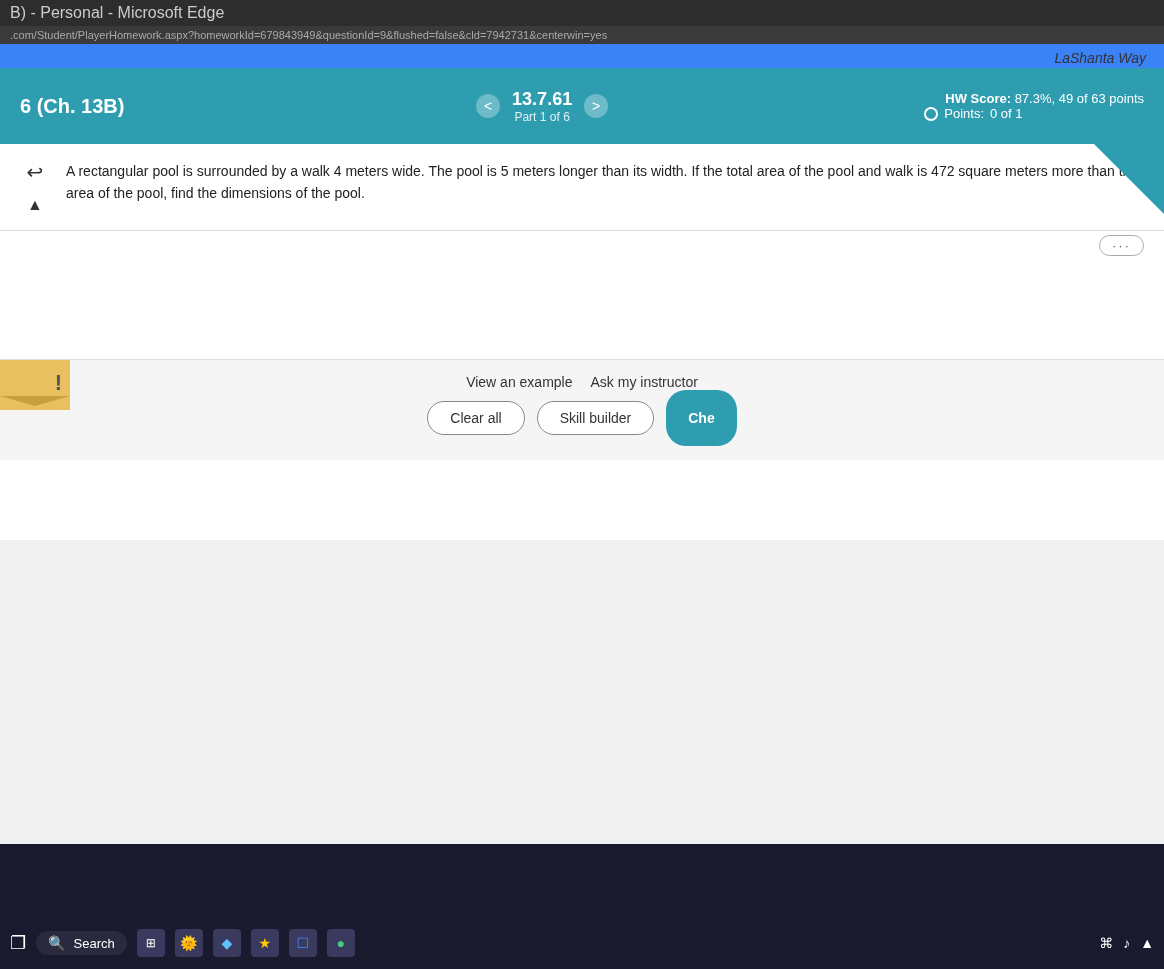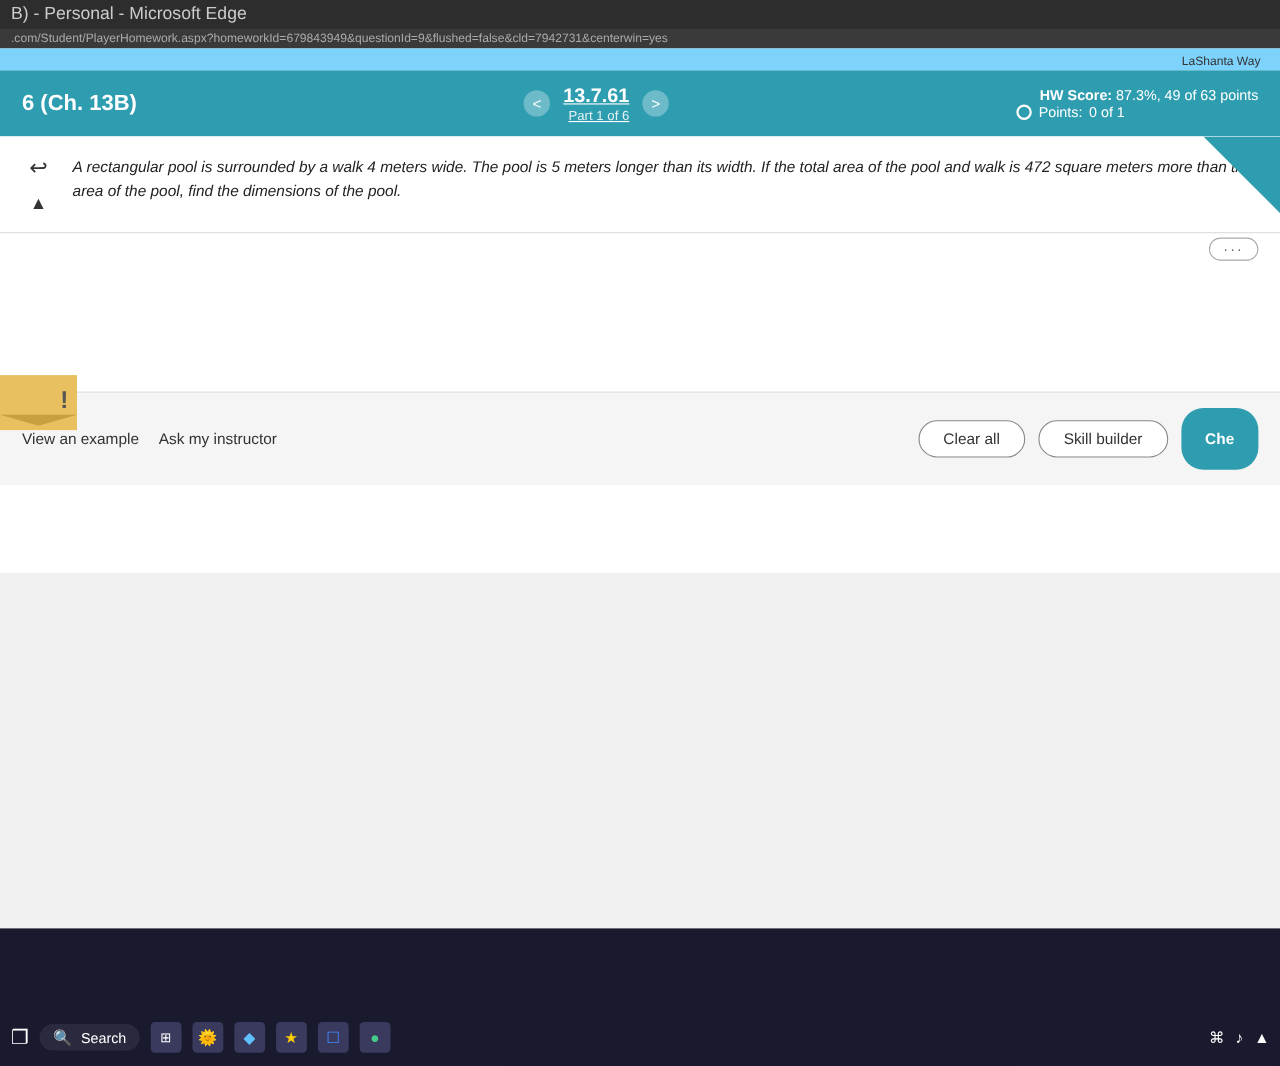--- a/index.html
+++ b/index.html
@@ -35,33 +35,34 @@
     .browser-content {
       background: #f0f0f0;
       min-height: 800px;
       position: relative;
     }
 
     
     .user-name {
       text-align: right;
       padding: 6px 18px 2px 0;
-      font-size: 11px;
+      font-size: 14px;
       color: #333;
-      background: #7dd3fc;
+      background: #3b82f6;
+      font-style: italic;
     }
 
     
     .header-bar {
       background: #2e9db0;
       color: white;
       display: flex;
       align-items: center;
       padding: 0 20px;
-      height: 60px;
+      height: 76px;
       position: relative;
     }
 
     .header-chapter {
       font-size: 20px;
       font-weight: bold;
       color: white;
       min-width: 140px;
     }
 
@@ -153,21 +154,20 @@
       font-size: 16px;
       color: #333;
       cursor: pointer;
     }
 
     .question-text {
       flex: 1;
       font-size: 14px;
       color: #222;
       line-height: 1.6;
-      font-style: italic;
     }
 
     
     .divider-row {
       display: flex;
       align-items: center;
       padding: 4px 20px;
       border-top: 1px solid #ddd;
       justify-content: flex-end;
     }
@@ -206,20 +206,21 @@
       background: #f5f5f5;
       border-top: 1px solid #ddd;
       position: absolute;
       bottom: 80px;
       left: 0;
       right: 0;
       padding: 14px 20px;
       display: flex;
       align-items: center;
       justify-content: space-between;
+      flex-direction: column;
     }
 
     .bottom-left {
       display: flex;
       align-items: center;
       gap: 18px;
     }
 
     .bottom-link {
       color: #333;
@@ -343,21 +344,21 @@
   <div class="user-name">
     <span>LaShanta Way</span>
   </div>
 
   <div class="header-bar">
     <div class="header-chapter">6 (Ch. 13B)</div>
 
     <div class="header-center">
       <div class="question-nav">
         <button class="nav-btn">&lt;</button>
-        <div style="text-align:right;text-decoration:underline;">
+        <div style="text-align:center;">
           <div class="question-title">13.7.61</div>
           <div class="question-subtitle">Part 1 of 6</div>
         </div>
         <button class="nav-btn">&gt;</button>
       </div>
     </div>
 
     <div class="header-right">
       <div>
         <span class="hw-score">HW Score:</span>

